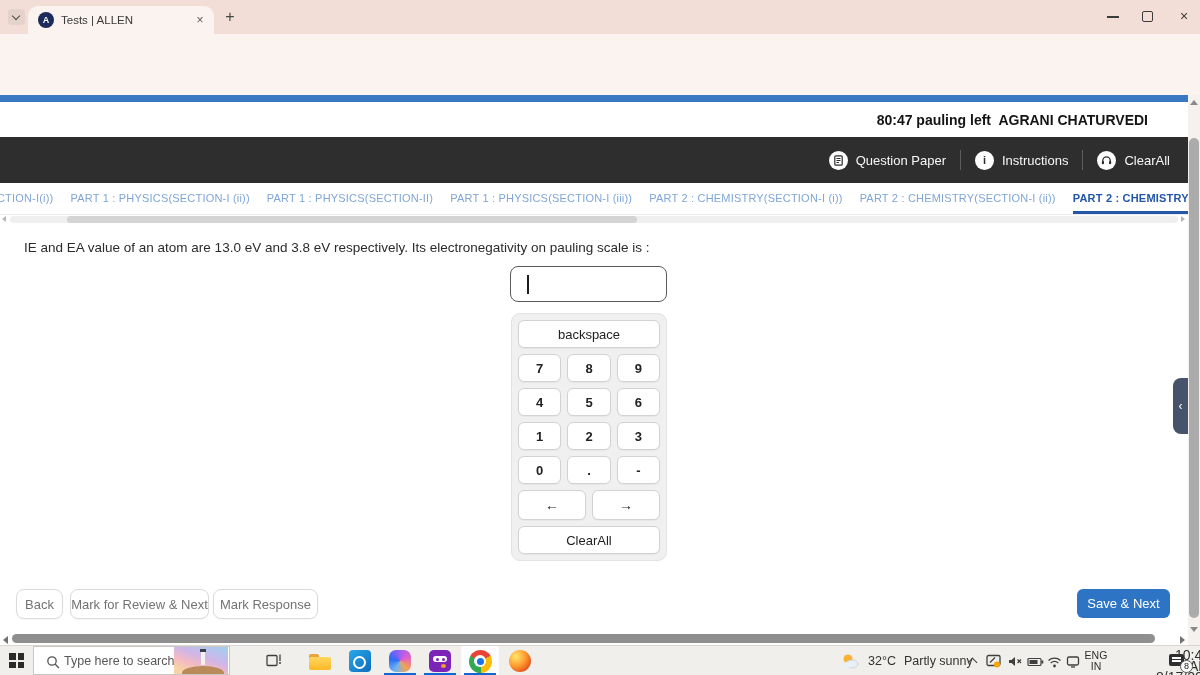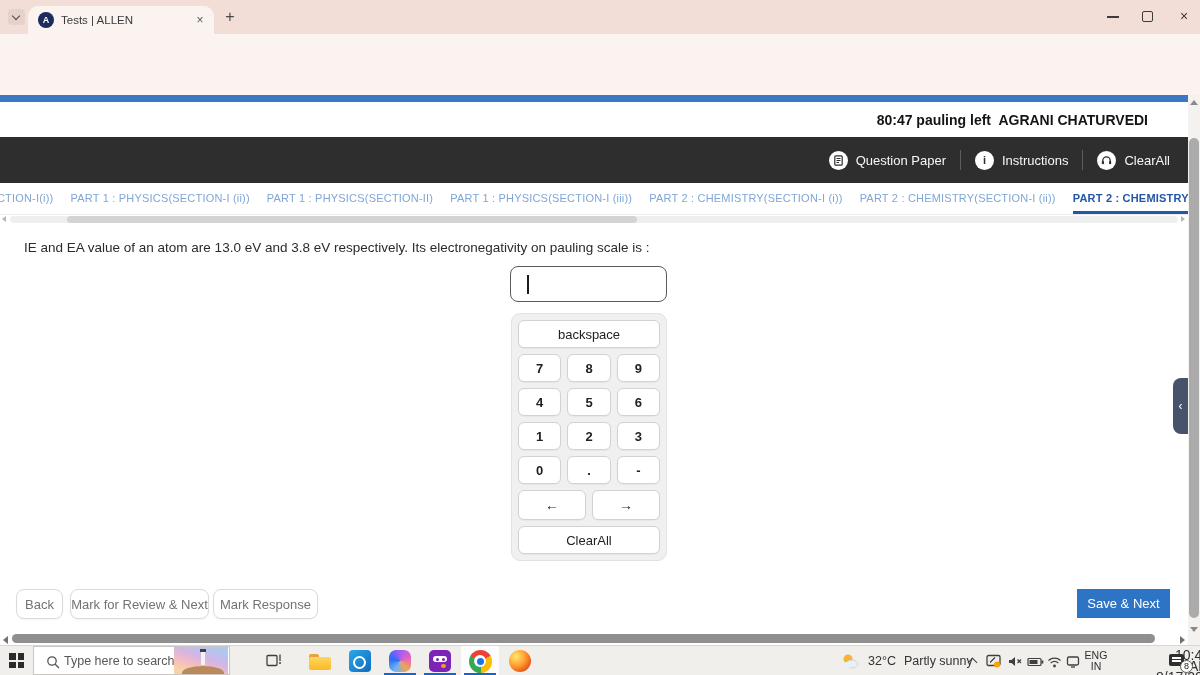--- a/index.html
+++ b/index.html
@@ -69,21 +69,21 @@
   .keypad { position:absolute; left:511px; top:218px; width:156px; height:248px; background:#f0f0f0; border:1px solid #e2e2e2; border-radius:9px; padding:6px; display:flex; flex-direction:column; gap:6px; }
   .kbtn { background:#fff; border:1px solid #d2d2d2; border-radius:6px; font-family:"Liberation Sans",sans-serif; font-size:13px; color:#222; height:28px; display:flex; align-items:center; justify-content:center; box-shadow:0 1px 1px rgba(0,0,0,0.04); }
   .krow3 { display:grid; grid-template-columns:1fr 1fr 1fr; gap:6px; }
   .krow3 .kbtn { font-weight:600; }
   .krow2 { display:grid; grid-template-columns:1fr 1fr; gap:6px; }
   .krow2 .kbtn { height:30px; font-size:14px; }
 
   .side-handle { position:absolute; left:1173px; top:283px; width:15px; height:56px; background:#46536b; border-radius:8px 0 0 8px; color:#fff; font-size:12px; display:flex; align-items:center; justify-content:center; }
 
   .act-btn { position:absolute; top:494px; height:30px; background:#fff; border:1px solid #dadada; border-radius:8px; font-size:13px; color:#737373; display:flex; align-items:center; justify-content:center; box-shadow:0 1px 2px rgba(0,0,0,0.04); }
-  .act-save { position:absolute; left:1077px; top:494px; width:93px; height:29px; background:#2e74c4; border:none; border-radius:0; color:#fff; font-size:13px; display:flex; align-items:center; justify-content:center; }
+  .act-save { position:absolute; left:1077px; top:494px; width:93px; height:29px; background:#2e74c4; border:none; border-radius:6px; color:#fff; font-size:13px; display:flex; align-items:center; justify-content:center; }
 
   .hscroll { position:absolute; left:0; top:537px; width:1188px; height:13px; }
   .hscroll-thumb { position:absolute; left:12px; top:2px; width:1143px; height:9px; background:#8f8f8f; border-radius:5px; }
   .tri { width:0; height:0; position:absolute; }
   .tri-left-dark { top:4px; left:3px; border-top:4px solid transparent; border-bottom:4px solid transparent; border-right:5px solid #707070; }
   .tri-right-dark { top:4px; left:1180px; border-top:4px solid transparent; border-bottom:4px solid transparent; border-left:5px solid #707070; }
   .tri-left-lt { top:121px; left:2px; border-top:3.5px solid transparent; border-bottom:3.5px solid transparent; border-right:4.5px solid #b5b5b5; }
   .tri-right-lt { top:121px; left:1181px; border-top:3.5px solid transparent; border-bottom:3.5px solid transparent; border-left:4.5px solid #b5b5b5; }
 
   .vscroll { position:absolute; left:1188px; top:95px; width:12px; height:550px; background:#f5f1ee; }

